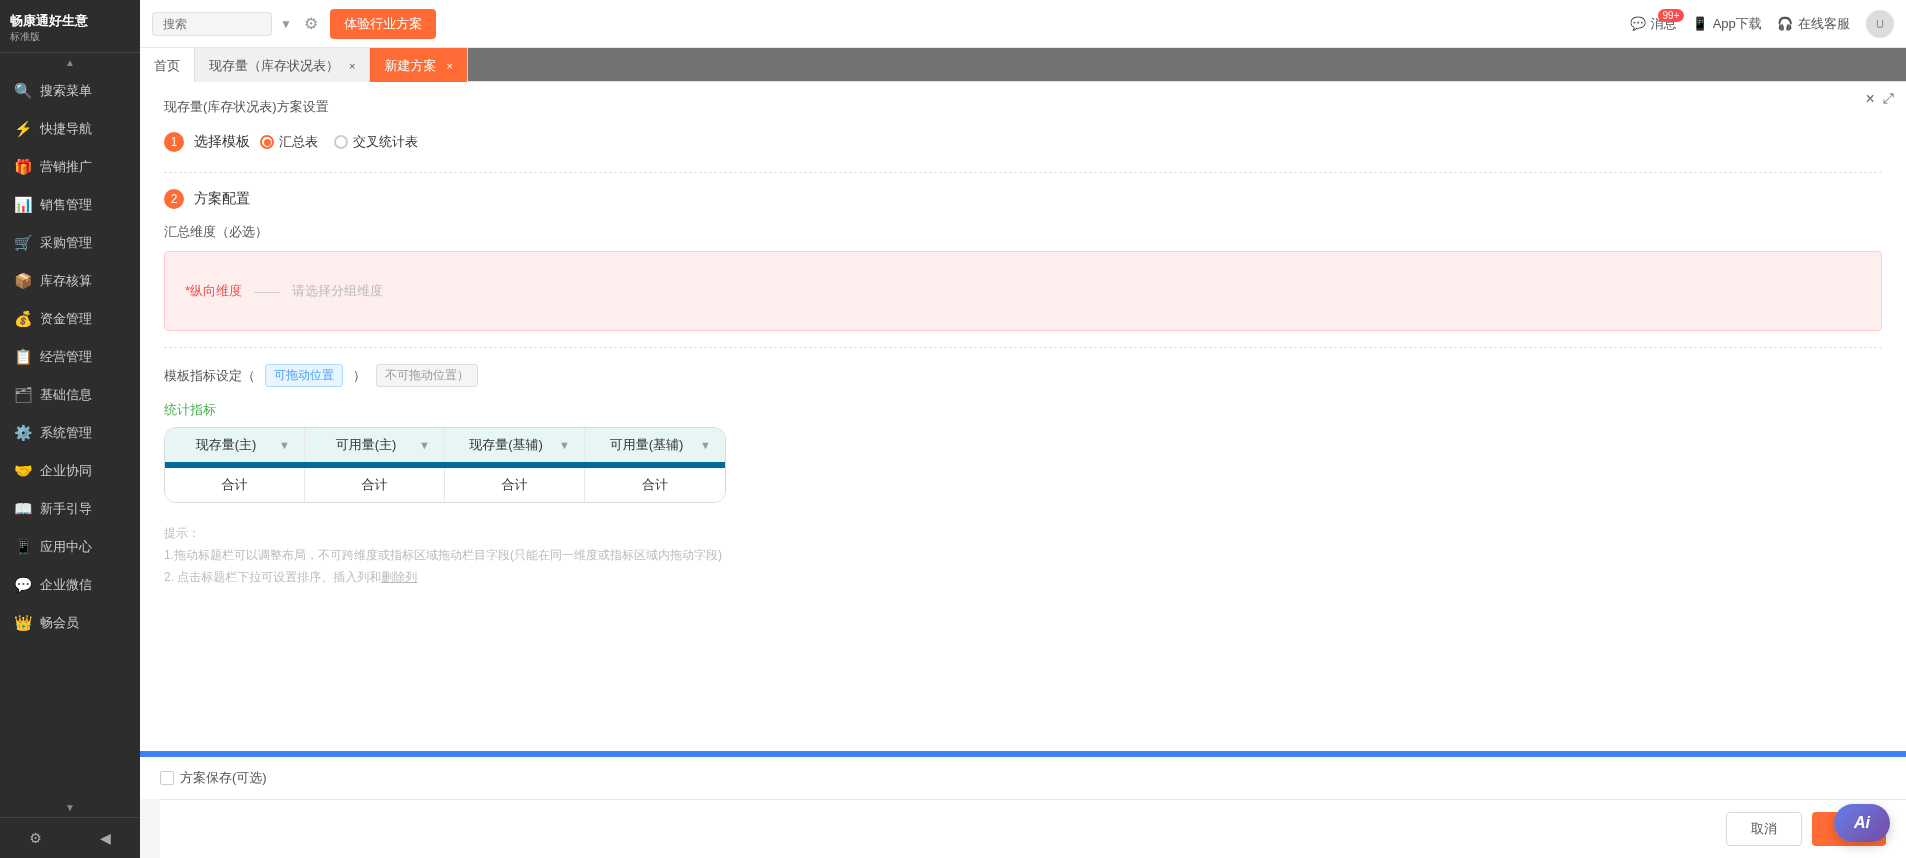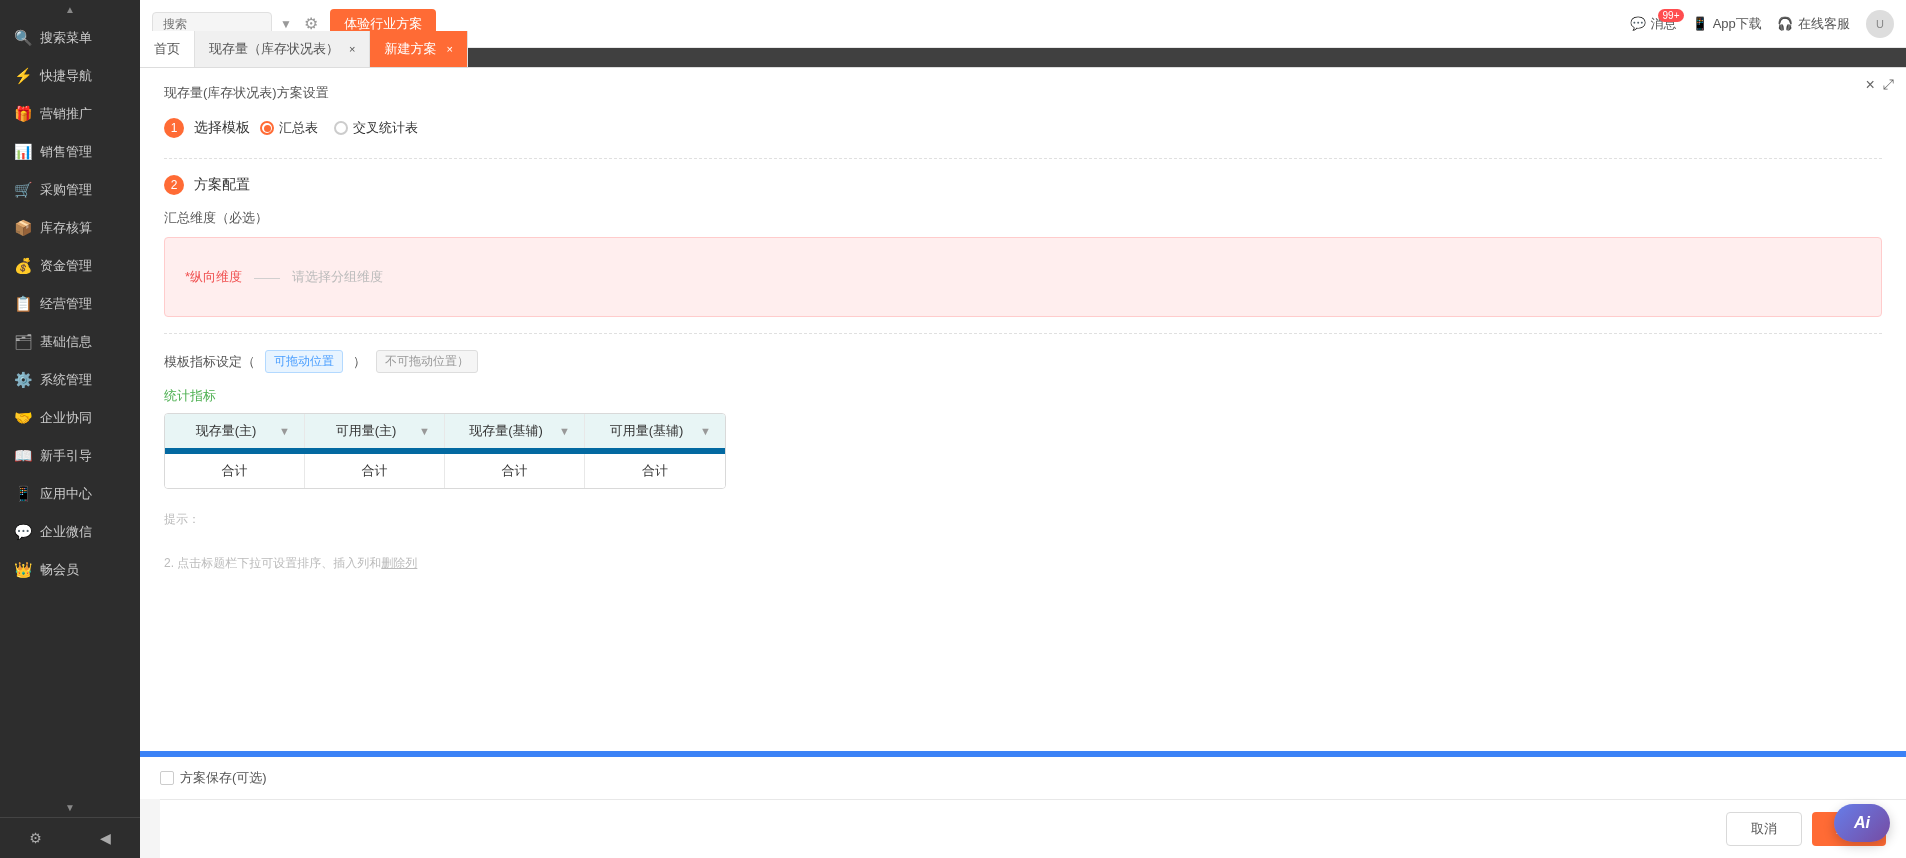--- a/index.html
+++ b/index.html
@@ -92,24 +92,24 @@
     .topbar-spacer { flex: 1; }
     .topbar-right { display: flex; align-items: center; gap: 16px; }
     .topbar-msg { display: flex; align-items: center; gap: 4px; color: #555; font-size: 13px; cursor: pointer; position: relative; }
     .badge { background: #ff4d4f; color: #fff; border-radius: 8px; padding: 1px 5px; font-size: 10px; position: absolute; top: -6px; right: -8px; }
     .topbar-app { display: flex; align-items: center; gap: 4px; color: #555; font-size: 13px; cursor: pointer; }
     .topbar-service { display: flex; align-items: center; gap: 4px; color: #555; font-size: 13px; cursor: pointer; }
     .topbar-avatar { width: 28px; height: 28px; border-radius: 50%; background: #ddd; display: flex; align-items: center; justify-content: center; color: #888; font-size: 11px; cursor: pointer; }
 
     
     .tabs-bar {
-      background: #404040;
-      height: 20px;
-      display: flex;
-      align-items: flex-end;
+      background: #737373;
+      height: 34px;
+      display: flex;
+      align-items: flex-start;
       border-bottom: 1px solid #ddd;
       flex-shrink: 0;
     }
     .tab-item {
       height: 36px;
       display: flex;
       align-items: center;
       padding: 0 14px;
       font-size: 13px;
       cursor: pointer;
@@ -221,21 +221,21 @@
       border-radius: 3px;
       padding: 2px 8px;
       font-size: 12px;
       color: #999;
     }
 
     
     .stats-label { color: #4CAF50; font-size: 13px; font-weight: 500; margin-bottom: 8px; }
     .stats-table {
       border: 1px solid #d9d9d9;
-      border-radius: 4px;
+      border-radius: 12px;
       overflow: hidden;
       display: inline-block;
       min-width: 560px;
     }
     .stats-header-row {
       display: flex;
       background: #e8f5f5;
     }
     .stats-data-row {
       display: flex;
@@ -318,20 +318,24 @@
       font-style: italic;
       font-weight: bold;
       cursor: pointer;
       box-shadow: 0 4px 12px rgba(0,0,0,0.2);
     }
   </style>
 </head>
 <body>
 
 <div class="sidebar">
+  <div class="sidebar-logo">
+    <span class="brand-name">畅康通好生意</span>
+    <span class="brand-sub">标准版</span>
+  </div>
   <div class="sidebar-scroll-up">▲</div>
   <div class="sidebar-items">
 
   <div class="sidebar-item">
       <span class="icon">🔍</span>
       <span>搜索菜单</span>
     </div>
       <div class="sidebar-item">
       <span class="icon">⚡</span>
       <span>快捷导航</span>
@@ -522,21 +526,21 @@
             </div>
             <div class="stats-cell">
               <span class="cell-label">合计</span>
             </div>
           </div>
         </div>
 
         
         <div class="tips-section">
           <span>提示：</span><br>
-          <br>
+          <span>1.拖动标题栏可以调整布局，不可跨维度或指标区域拖动栏目字段(只能在同一维度或指标区域内拖动字段)</span><br>
           <span>2. 点击标题栏下拉可设置排序、插入列和<span style="text-decoration:underline;">删除列</span></span>
         </div>
       </div>
     </div>
 
     <div class="bottom-bar">
       <label class="save-option">
         <span class="save-checkbox"></span>
         <span>方案保存(可选)</span>
       </label>

